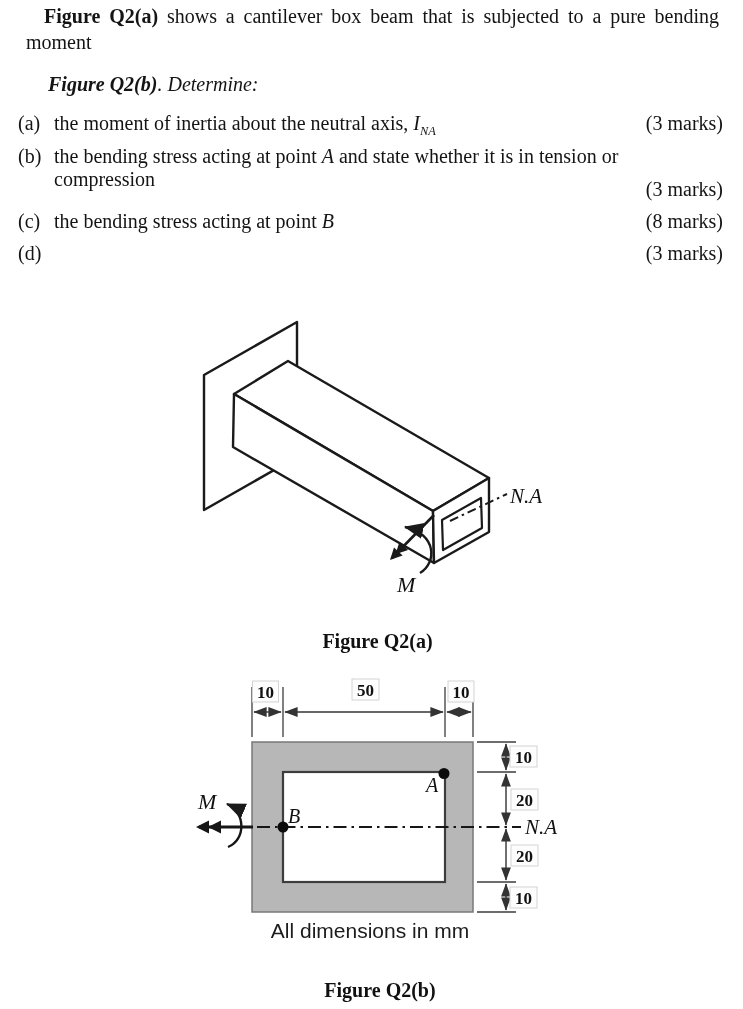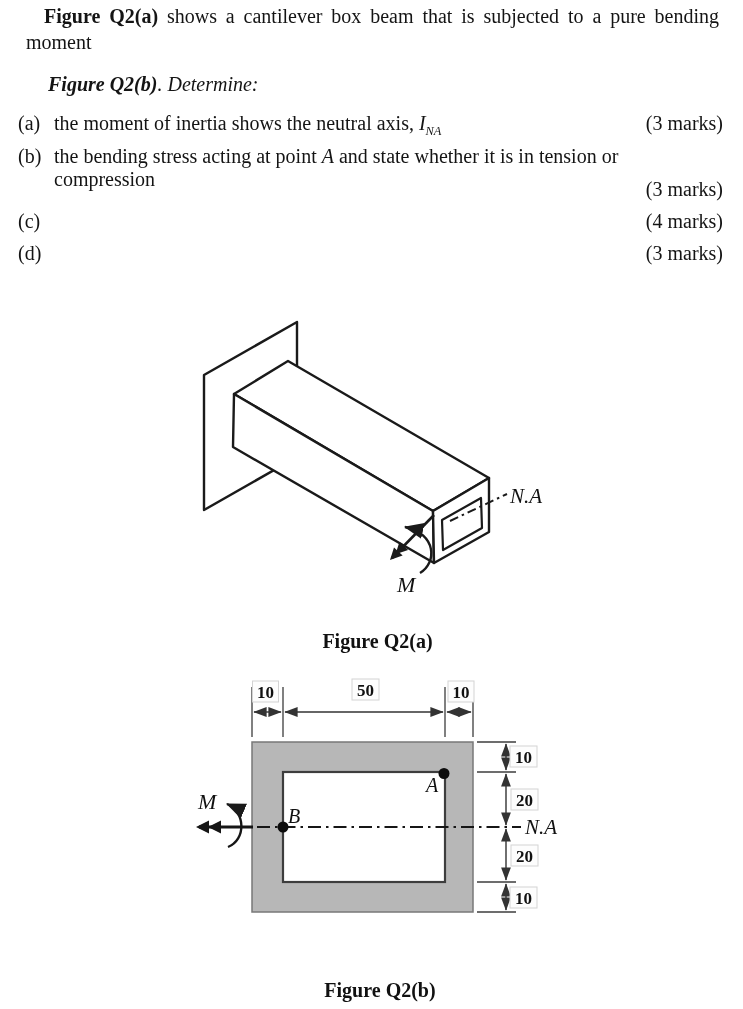--- a/index.html
+++ b/index.html
@@ -45,33 +45,34 @@
 
 <div id="page">
 
   <div class="pline" style="top:3px;text-indent:18px;"><b>Figure Q2(a)</b><span> shows a cantilever box beam that is subjected to a pure bending moment</span></div>
 
 
   <div class="pline nojust" style="top:71px;text-indent:22px;font-style:italic;"><b>Figure Q2(b)</b><span>. Determine:</span></div>
 
   <div class="qrow" style="top:112px;">
     <span class="qlabel">(a)</span>
-    <span class="qtext"><span>the moment of inertia shows the neutral axis, </span><i>I</i><sub><i>NA</i></sub></span>
+    <span class="qtext"><span>the moment of inertia about the neutral axis, </span><i>I</i><sub><i>NA</i></sub></span>
     <span class="qmarks">(3 marks)</span>
   </div>
 
   <div class="qrow" style="top:145px;">
     <span class="qlabel">(b)</span>
     <span class="qtext"><span>the bending stress acting at point </span><i>A</i><span> and state whether it is in tension or compression</span></span>
   </div>
   <div class="marksline" style="top:178px;">(3 marks)</div>
 
   <div class="qrow" style="top:210px;">
     <span class="qlabel">(c)</span>
-    <span class="qmarks">(4 marks)</span>
+    <span class="qtext"><span>the bending stress acting at point </span><i>B</i></span>
+    <span class="qmarks">(8 marks)</span>
   </div>
 
   <div class="qrow" style="top:242px;">
     <span class="qlabel">(d)</span>
     <span class="qmarks">(3 marks)</span>
   </div>
 
   <svg style="left:150px;top:295px;" width="430" height="310" viewBox="150 295 430 310">
     <defs>
       <marker id="rotArr" viewBox="0 0 10 8" refX="8.5" refY="4" markerWidth="9" markerHeight="8" orient="auto">
@@ -154,15 +155,16 @@
     <polygon points="208,827 221,820.5 221,833.5" fill="#161616"></polygon>
     <path d="M 228,847 C 246,840 246,812 227,804" fill="none" stroke="#161616" stroke-width="2.4" marker-end="url(#rotArrB)"></path>
     <text class="ital" x="198" y="809" font-size="22">M</text>
 
     <circle cx="444" cy="773.5" r="5.5" fill="#0c0c0c"></circle>
     <text class="ital" x="426" y="792" font-size="20">A</text>
     <circle cx="283" cy="827" r="5.5" fill="#0c0c0c"></circle>
     <text class="ital" x="288" y="823" font-size="20">B</text>
   </svg>
 
+  <div class="note" style="top:919px;left:150px;width:440px;">All dimensions in mm</div>
   <div class="caption" style="top:979px;left:150px;width:460px;">Figure Q2(b)</div>
 
 </div>
 
 </body></html>

